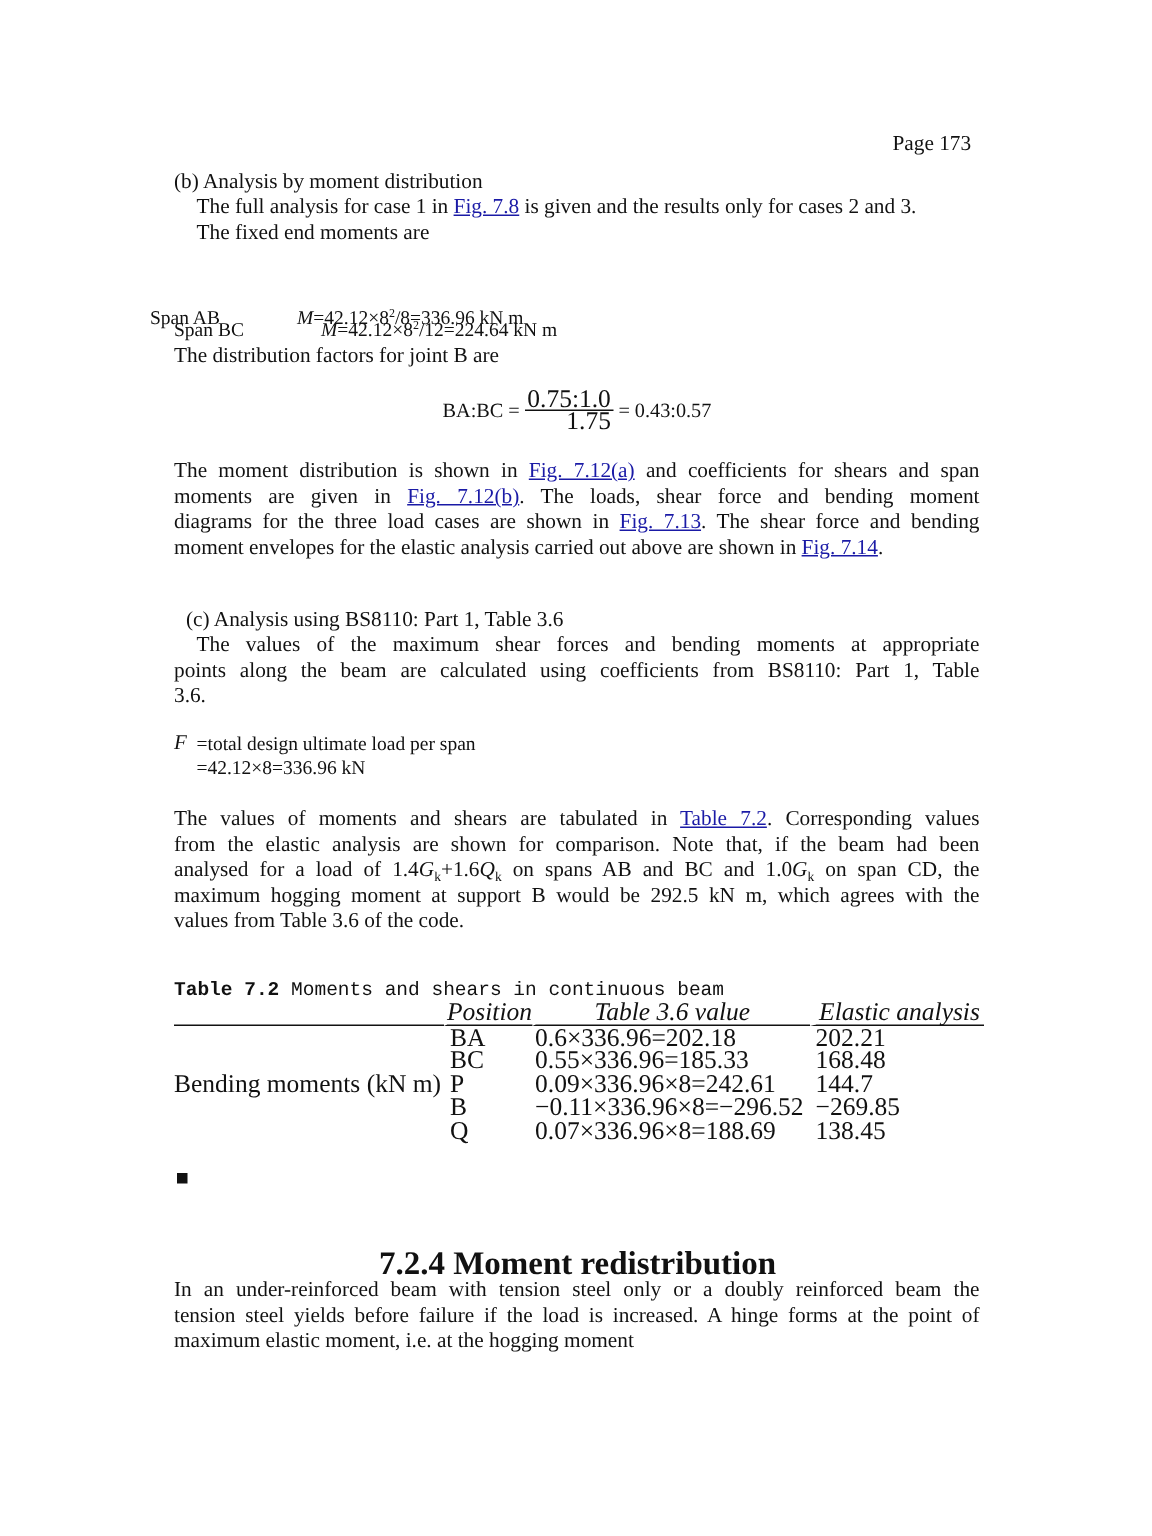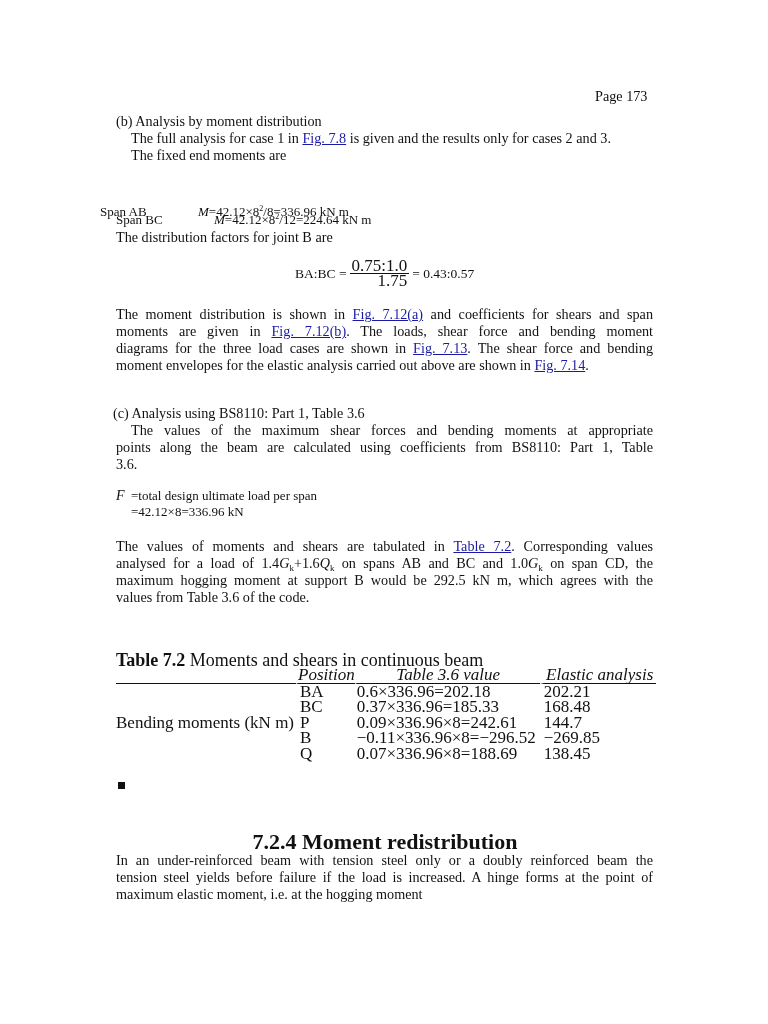--- a/index.html
+++ b/index.html
@@ -77,22 +77,23 @@
       padding: 0;
       text-align: center;
       border-bottom: 1.5px solid #111;
     }
     table.data td {
       padding: 0;
       white-space: nowrap;
       vertical-align: top;
     }
     .caption {
-      font-size: 18px;
+      font-size: 13px;
       line-height: 16px;
+      font-family: Liberation Mono, monospace;
     }
     .bullet-square {
       left: 118px; top: 782px;
       width: 7px; height: 7px;
       background: #111;
     }
     .section-title {
       left: 100px; width: 570px; top: 832px;
       text-align: center;
       font-weight: bold;
@@ -126,35 +127,36 @@
   <span style="vertical-align:middle;">BA:BC =</span><span class="fraction"><span class="num">0.75:1.0</span><span class="den">1.75</span></span><span style="vertical-align:middle;">= 0.43:0.57</span>
 </div>
 
 <div class="abs" style="left:116px; top:306px; width:537px;">
   <span class="just-line"><span>The moment distribution is shown in </span><a class="link">Fig. 7.12(a)</a><span> and coefficients for shears and span</span></span>
   <span class="just-line"><span>moments are given in </span><a class="link">Fig. 7.12(b)</a><span>. The loads, shear force and bending moment</span></span>
   <span class="just-line"><span>diagrams for the three load cases are shown in </span><a class="link">Fig. 7.13</a><span>. The shear force and bending</span></span>
   <span class="last-line"><span>moment envelopes for the elastic analysis carried out above are shown in </span><a class="link">Fig. 7.14</a><span>.</span></span>
 </div>
 
-<div class="abs heading" style="left:113px; top:405px;">(c) Analysis using BS8110: Part 1, Table 3.6</div>
+<div class="abs heading" style="left:124px; top:405px;">(c) Analysis using BS8110: Part 1, Table 3.6</div>
 <div class="abs" style="left:116px; top:422px; width:537px;">
   <span class="just-line" style="padding-left:15px;">The values of the maximum shear forces and bending moments at appropriate</span>
   <span class="just-line">points along the beam are calculated using coefficients from BS8110: Part 1, Table</span>
   <span class="last-line">3.6.</span>
 </div>
 
 <div class="abs ftext" style="left:116px; top:488px; width:300px; height:34px;">
   <i class="var" style="position:absolute; left:0; top:0; font-size:14px;">F</i>
   <span style="position:absolute; left:15px; top:0; white-space:nowrap;">=total design ultimate load per span</span>
   <span style="position:absolute; left:15px; top:16px; white-space:nowrap;">=42.12×8=336.96 kN</span>
 </div>
 
 <div class="abs" style="left:116px; top:538px; width:537px;">
   <span class="just-line"><span>The values of moments and shears are tabulated in </span><a class="link">Table 7.2</a><span>. Corresponding values</span></span>
+  <span class="just-line">from the elastic analysis are shown for comparison. Note that, if the beam had been</span>
   <span class="just-line"><span>analysed for a load of 1.4</span><i>G</i><sub>k</sub><span>+1.6</span><i>Q</i><sub>k</sub><span> on spans AB and BC and 1.0</span><i>G</i><sub>k</sub><span> on span CD, the</span></span>
   <span class="just-line">maximum hogging moment at support B would be 292.5 kN m, which agrees with the</span>
   <span class="last-line">values from Table 3.6 of the code.</span>
 </div>
 
 <div class="abs caption" style="left:116px; top:652px; white-space:nowrap;">
   <b>Table 7.2</b><span> Moments and shears in continuous beam</span>
 </div>
 
 <div class="abs" style="left:116px; top:667px;">
@@ -170,21 +172,21 @@
     <tbody>
       <tr>
         <td></td>
         <td style="padding-left:4px;">BA</td>
         <td style="padding-left:2px;">0.6×336.96=202.18</td>
         <td style="padding-left:4px;">202.21</td>
       </tr>
       <tr>
         <td></td>
         <td style="padding-left:4px;">BC</td>
-        <td style="padding-left:2px;">0.37×336.96=185.33</td>
+        <td style="padding-left:2px;">0.55×336.96=185.33</td>
         <td style="padding-left:4px;">168.48</td>
       </tr>
       <tr>
         <td>Bending moments (kN m)</td>
         <td style="padding-left:4px;">P</td>
         <td style="padding-left:2px;">0.09×336.96×8=242.61</td>
         <td style="padding-left:4px;">144.7</td>
       </tr>
       <tr>
         <td></td>

